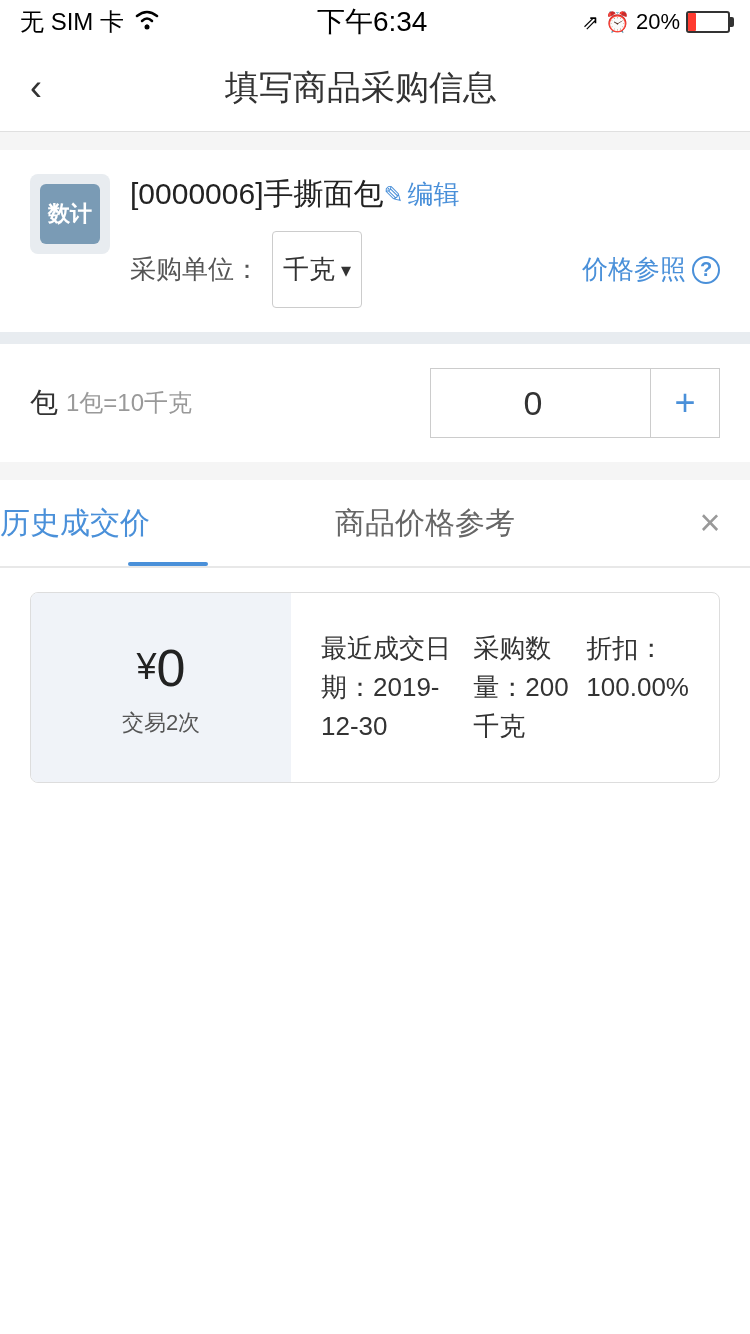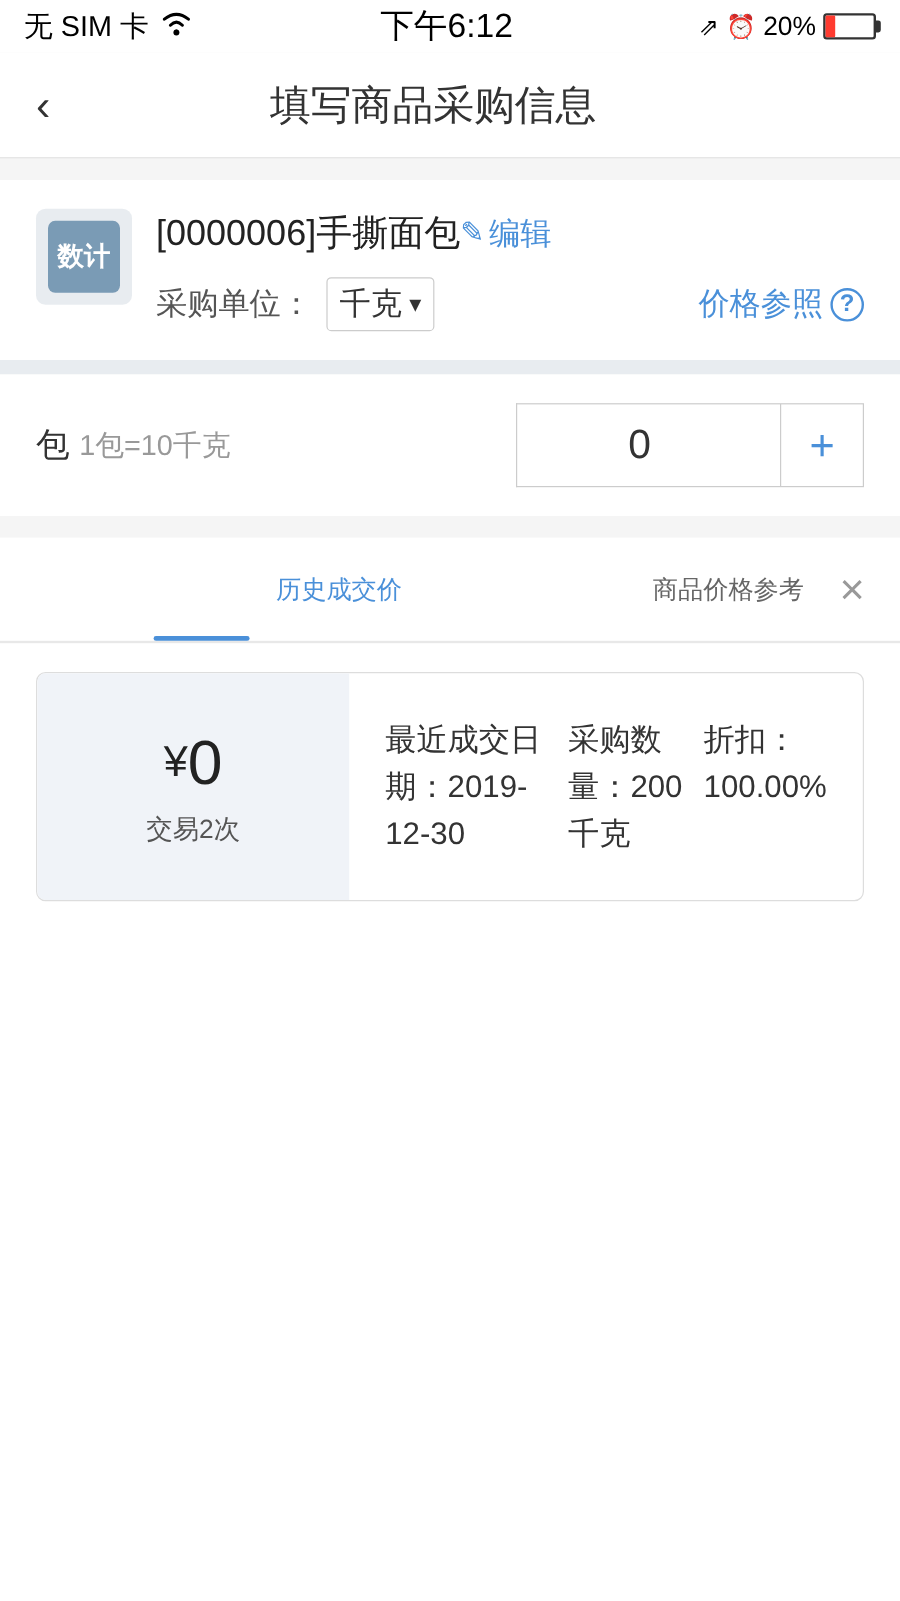--- a/index.html
+++ b/index.html
@@ -126,21 +126,21 @@
     .purchase-unit-left {
       display: flex;
       align-items: center;
       gap: 12px;
       font-size: 26px;
       color: #555;
     }
     .unit-select {
       border: 1px solid #ccc;
       border-radius: 4px;
-      padding: 4px 10px;
+      padding: 20px 10px;
       font-size: 26px;
       color: #333;
       background: #fff;
       display: flex;
       align-items: center;
       gap: 6px;
     }
     .price-ref {
       display: flex;
       align-items: center;
@@ -229,27 +229,26 @@
       display: flex;
       align-items: center;
       height: 88px;
       border-bottom: 2px solid #e8e8e8;
       position: relative;
     }
     .tab-item {
       flex: 1;
       display: flex;
       align-items: center;
-      justify-content: flex-end;
-      font-size: 21px;
+      justify-content: flex-start;
+      font-size: 30px;
       color: #666;
       cursor: pointer;
       height: 100%;
       position: relative;
-      padding-left: 39px;
     }
     .tab-item.active {
       color: #4a90d9;
       font-weight: 500;
     }
     .tab-item.active::after {
       content: '';
       position: absolute;
       bottom: 0;
       left: 50%;
@@ -333,21 +332,21 @@
     <span>无 SIM 卡</span>
     <span>
       <svg width="30" height="22" viewBox="0 0 30 22">
         <path d="M15 18 Q15 18 15 18" stroke="#000" stroke-width="3" fill="none" stroke-linecap="round"></path>
         <path d="M10 13 Q15 8 20 13" stroke="#000" stroke-width="2.5" fill="none" stroke-linecap="round"></path>
         <path d="M5 8 Q15 0 25 8" stroke="#000" stroke-width="2.5" fill="none" stroke-linecap="round"></path>
         <circle cx="15" cy="19" r="2.5" fill="#000"></circle>
       </svg>
     </span>
   </div>
-  <div class="status-center">下午6:12</div>
+  <div class="status-center">下午6:34</div>
   <div class="status-right">
     <span style="font-size:20px;">⇗</span>
     <span style="font-size:20px;">⏰</span>
     <span>20%</span>
     <div class="battery-icon">
       <div class="battery-fill"></div>
     </div>
   </div>
 </div>
 

